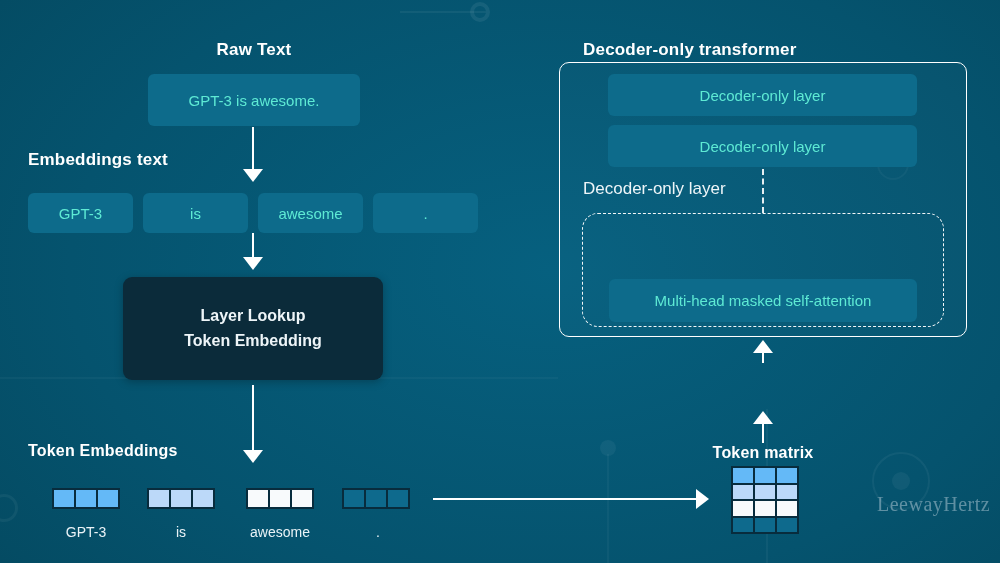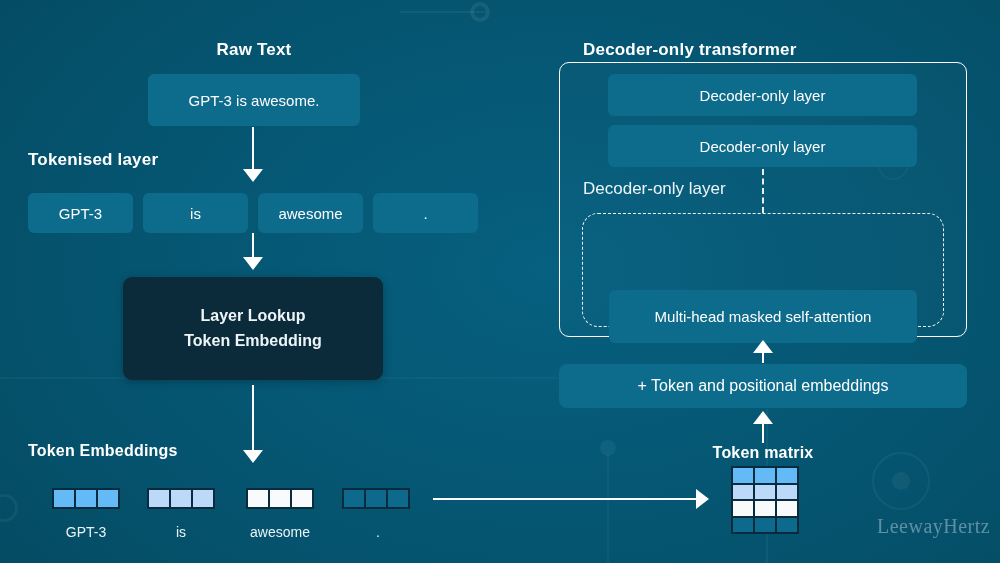--- a/index.html
+++ b/index.html
@@ -22,21 +22,21 @@
   .d-vline2 { left:607px; top:454px; width:2px; height:109px; background:rgba(255,255,255,0.04); }
   .d-ring2 { left:877px; top:148px; width:32px; height:32px; border:2px solid rgba(255,255,255,0.04); border-radius:50%; }
   .d-ring3 { left:872px; top:452px; width:58px; height:58px; border:2px solid rgba(255,255,255,0.05); border-radius:50%; }
   .d-dot3 { left:892px; top:472px; width:18px; height:18px; border-radius:50%; background:rgba(255,255,255,0.05); }
   .d-ring4 { left:-10px; top:494px; width:28px; height:28px; border:3px solid rgba(255,255,255,0.05); border-radius:50%; }
 
   .heading { position:absolute; font-weight:700; font-size:17px; letter-spacing:0.2px; }
 
   .box {
     position:absolute; display:flex; align-items:center; justify-content:center;
-    background:#0d6b8b; border-radius:6px; font-size:15px; color:#ffffff; text-align:center;
+    background:#0d6b8b; border-radius:6px; font-size:15px; color:#5eead4; text-align:center;
   }
   .dark-box {
     position:absolute; display:flex; flex-direction:column; align-items:center; justify-content:center;
     background:#0b2b3a; border-radius:9px; font-size:16px; font-weight:700; line-height:1.55; color:#eef5f8;
     box-shadow:0 2px 8px rgba(0,0,0,0.25);
   }
 
   .outer-box { position:absolute; border:1.5px solid #ffffff; border-radius:10px; background:rgba(255,255,255,0.015); }
   .dashed-box { position:absolute; border:1.6px dashed rgba(255,255,255,0.95); border-radius:16px; }
   .dashed-vline { position:absolute; width:0; border-left:2px dashed rgba(255,255,255,0.9); }
@@ -56,21 +56,21 @@
   .arrow-right .head { right:0; top:0; border-top:10px solid transparent; border-bottom:10px solid transparent; border-left:13px solid #ffffff; }
 
   
   .cells-row { position:absolute; display:flex; gap:2px; padding:2px; background:#082c3d; }
   .cells-row .cell { width:20px; height:17px; }
   .matrix { position:absolute; display:grid; grid-template-columns:repeat(3, 20px); gap:2px; padding:2px; background:#082c3d; }
   .matrix .cell { width:20px; height:14.5px; }
 
   .emb-label { position:absolute; font-size:14px; color:#eaf3f7; transform:translateX(-50%); white-space:nowrap; }
 
-  .watermark { position:absolute; left:877px; top:515px; font-family:"Liberation Serif", serif; font-size:20px; color:rgba(170,195,207,0.55); letter-spacing:0.5px; }
+  .watermark { position:absolute; left:877px; top:493px; font-family:"Liberation Serif", serif; font-size:20px; color:rgba(170,195,207,0.55); letter-spacing:0.5px; }
 </style>
 </head>
 <body>
 
 <div class="stage">
 
   <div class="decor d-hline1"></div>
   <div class="decor d-ring1"></div>
   <div class="decor d-hline2"></div>
   <div class="decor d-vline1"></div>
@@ -83,21 +83,21 @@
 
   <div class="heading" style="left:148px; top:40px; width:212px; text-align:center;">Raw Text</div>
 
   <div class="box" style="left:148px; top:74px; width:212px; height:52px;">GPT-3 is awesome.</div>
 
   <div class="arrow arrow-down" style="left:243px; top:127px; height:55px;">
     <div class="shaft"></div>
       <div class="head"></div>
   </div>
 
-  <div class="heading" style="left:28px; top:150px;">Tokenised layer</div>
+  <div class="heading" style="left:28px; top:150px;">Embeddings text</div>
 
   <div class="box" style="left:28px;  top:193px; width:105px; height:40px;">GPT-3</div>
   <div class="box" style="left:143px; top:193px; width:105px; height:40px;">is</div>
   <div class="box" style="left:258px; top:193px; width:105px; height:40px;">awesome</div>
   <div class="box" style="left:373px; top:193px; width:105px; height:40px;">.</div>
 
   <div class="arrow arrow-down" style="left:243px; top:233px; height:37px;">
     <div class="shaft"></div>
       <div class="head"></div>
   </div>
@@ -151,28 +151,27 @@
 
   <div class="box" style="left:608px; top:74px;  width:309px; height:42px;">Decoder-only layer</div>
   <div class="box" style="left:608px; top:125px; width:309px; height:42px;">Decoder-only layer</div>
 
   <div class="dashed-vline" style="left:762px; top:169px; height:44px;"></div>
 
   <div style="position:absolute; left:583px; top:179px; font-size:17px; color:#eef5f8;">Decoder-only layer</div>
 
   <div class="dashed-box" style="left:582px; top:213px; width:362px; height:114px;"></div>
 
-  <div class="box" style="left:609px; top:290px; width:308px; height:53px;">Multi-head masked self-attention</div>
+  <div class="box" style="left:609px; top:279px; width:308px; height:43px;">Multi-head masked self-attention</div>
 
   <div class="arrow arrow-up" style="left:753px; top:340px; height:23px;">
     <div class="shaft"></div>
       <div class="head"></div>
   </div>
 
-  <div class="box" style="left:559px; top:364px; width:408px; height:44px; font-size:16px; border-radius:8px;">+ Token and positional embeddings</div>
 
   <div class="arrow arrow-up" style="left:753px; top:411px; height:32px;">
     <div class="shaft"></div>
       <div class="head"></div>
   </div>
 
   <div class="heading" style="left:763px; top:444px; font-size:16px; transform:translateX(-50%); white-space:nowrap;">Token matrix</div>
 
   <div class="matrix" style="left:731px; top:466px;">
       <div class="cell" style="background: rgb(100, 185, 247);"></div>

